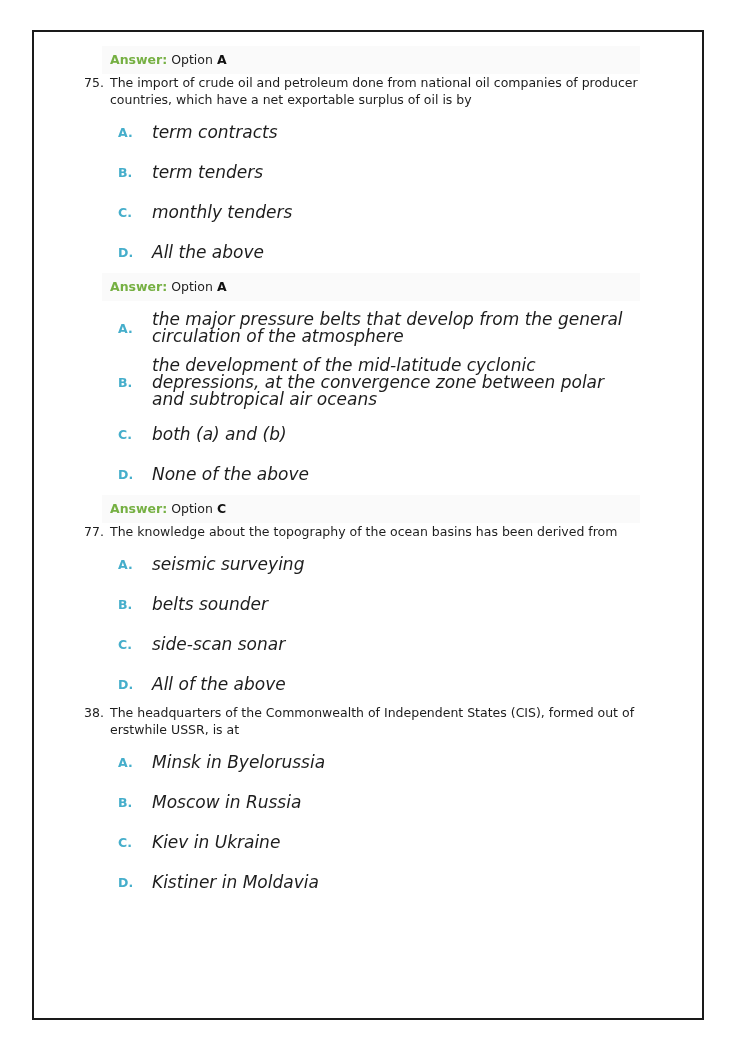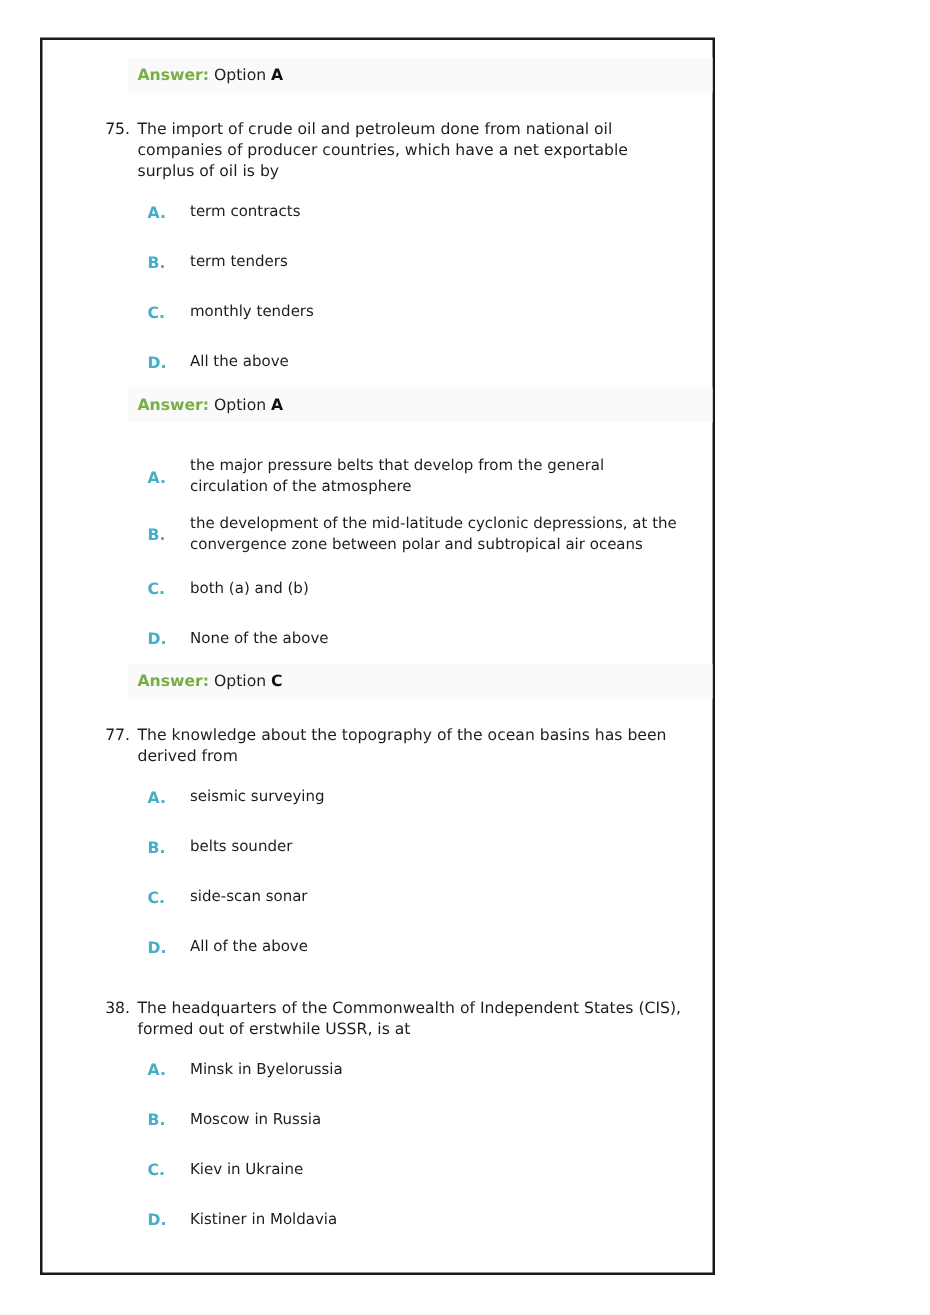--- a/index.html
+++ b/index.html
@@ -11,21 +11,21 @@
     width: 744px;
     height: 1052px;
     font-family: "DejaVu Sans", sans-serif;
     -webkit-font-smoothing: antialiased;
   }
 
   .page-sheet {
     position: absolute;
     left: 32px;
     top: 30px;
-    width: 540px;
+    width: 672px;
     height: 990px;
     background: #ffffff;
     border: 2px solid #1a1a1a;
     box-sizing: border-box;
     overflow: hidden;
   }
 
   .content {
     position: absolute;
     left: 0;
@@ -65,21 +65,20 @@
   .answer-text {
     color: #1d1d1d;
   }
   .answer-letter {
     color: #111111;
     font-weight: bold;
   }
 
   
   .question-block {
-    margin-top: 20px;
   }
   .question-line {
     display: flex;
     align-items: flex-start;
     font-size: 12.5px;
     line-height: 17px;
     color: #1d1d1d;
     margin-left: -28px;
   }
   .question-number {
@@ -110,23 +109,24 @@
     color: #45aecb;
     font-weight: bold;
     font-size: 12.5px;
     line-height: 17px;
     padding-left: 8px;
     box-sizing: border-box;
   }
   .option-text {
     flex: 1 1 auto;
     max-width: 480px;
-    font-size: 12px;
-    line-height: 17px;
-    color: #1d1d1d;
+    font-size: 17px;
+    line-height: 17px;
+    color: #1d1d1d;
+    font-style: italic;
   }
   .option-row.two-line {
     padding: 6px 0 6px 0;
   }
 
   .answer-row.tight {
     margin-top: 1px;
   }
 </style>
 </head>

